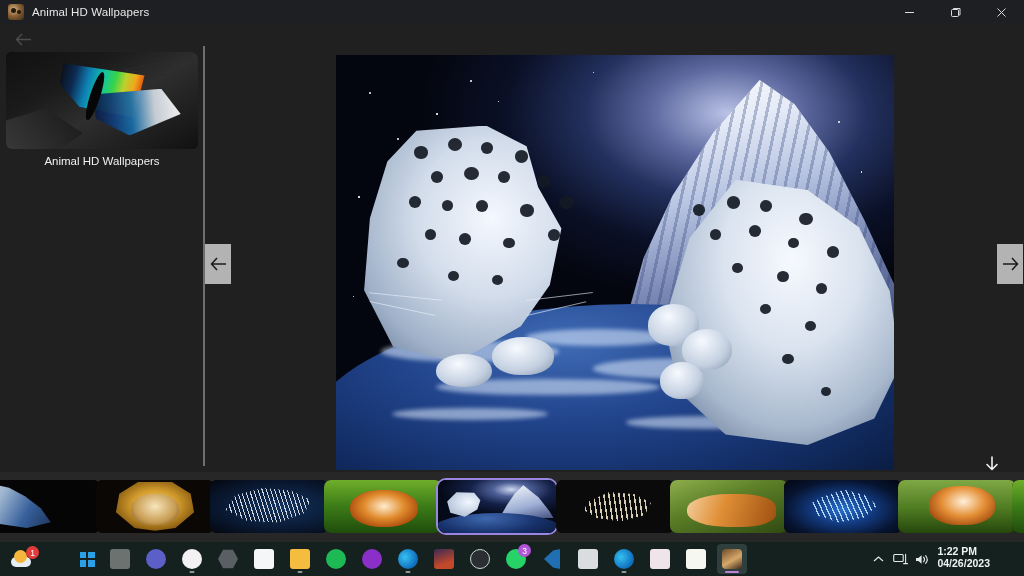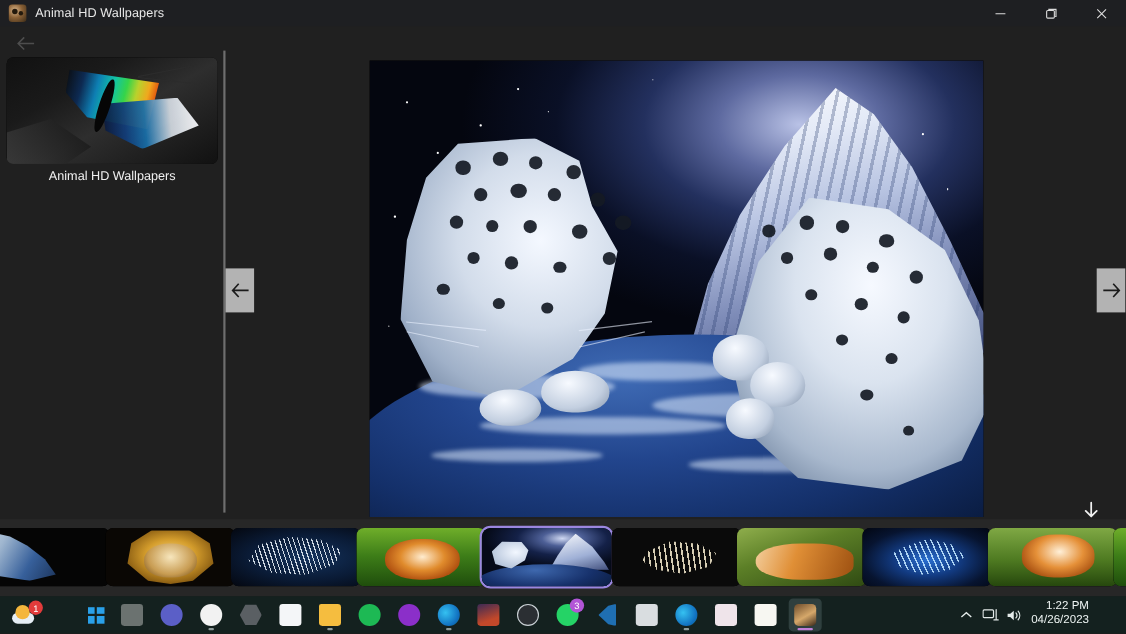--- a/index.html
+++ b/index.html
@@ -225,21 +225,21 @@
   .tapp { width:30px; height:30px; margin:0 3px; display:flex; align-items:center;
     justify-content:center; position:relative; border-radius:4px; }
   .tapp.active { background:#2f3f3e; }
   .tapp .dot { position:absolute; bottom:1px; left:50%; transform:translateX(-50%);
     width:5px; height:2px; border-radius:1px; background:#8e9b9a; }
   .tapp.active .dot { width:14px; background:#c07fd8; }
   .ico { width:20px; height:20px; border-radius:4px; position:relative; }
 
   .tray { margin-left:auto; display:flex; align-items:center; padding-right:6px; color:#dfe7e6; }
   .tray-i { width:22px; height:30px; display:flex; align-items:center; justify-content:center; }
-  .clock { text-align:right; font-size:10.5px; line-height:12px; color:#eef4f3; margin:0 6px 4px 4px; }
+  .clock { text-align:left; font-size:10.5px; line-height:12px; color:#eef4f3; margin:0 6px 4px 4px;font-weight:bold; }
 </style>
 </head>
 <body>
 
 <div id="app">
 
   <div class="titlebar">
     <div class="tb-icon"></div>
     <div class="tb-title">Animal HD Wallpapers</div>
     <div class="tb-spacer"></div>

